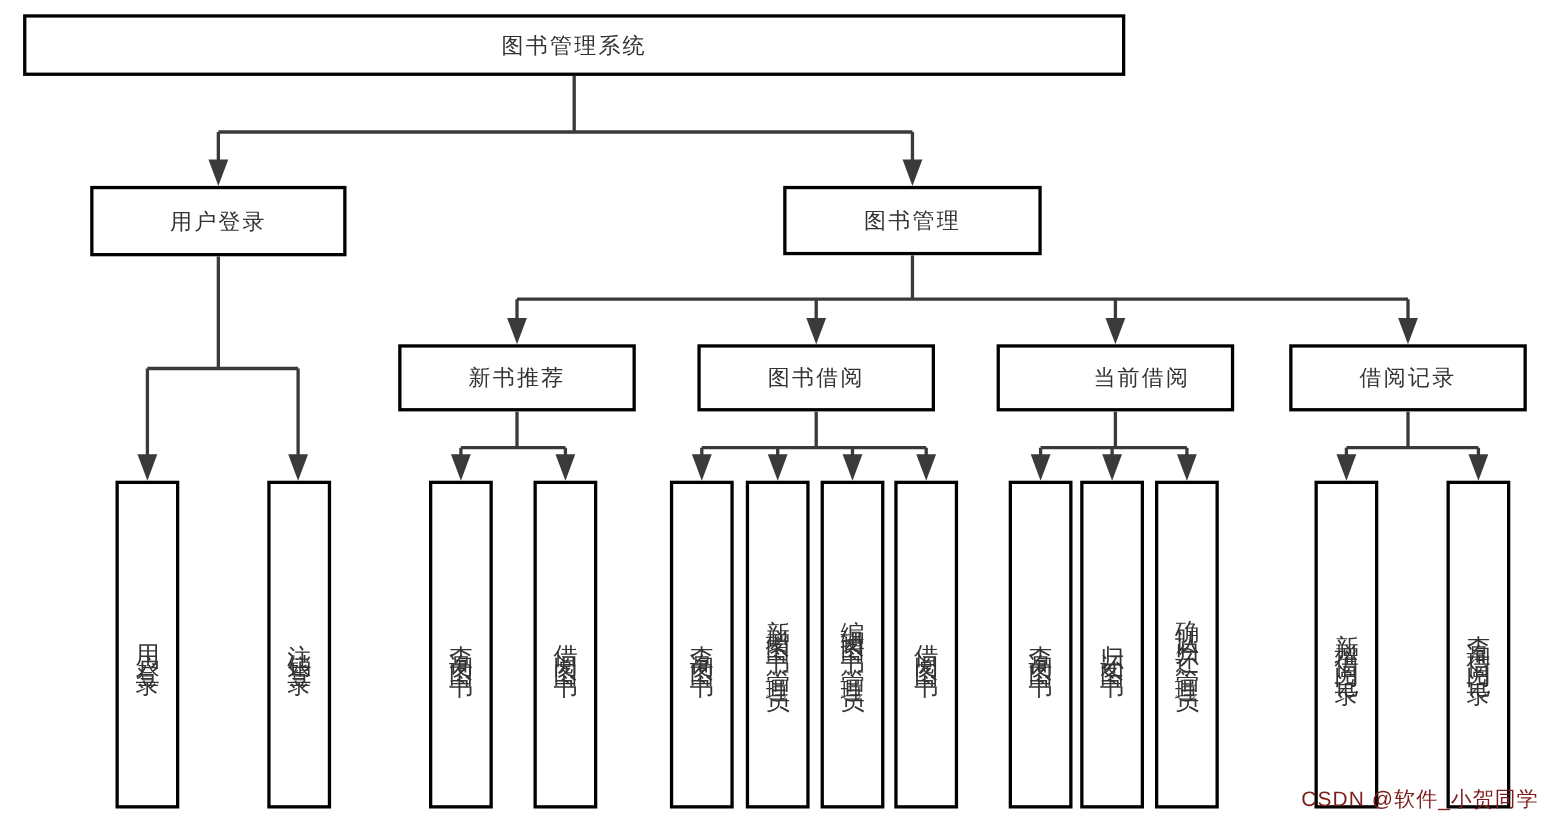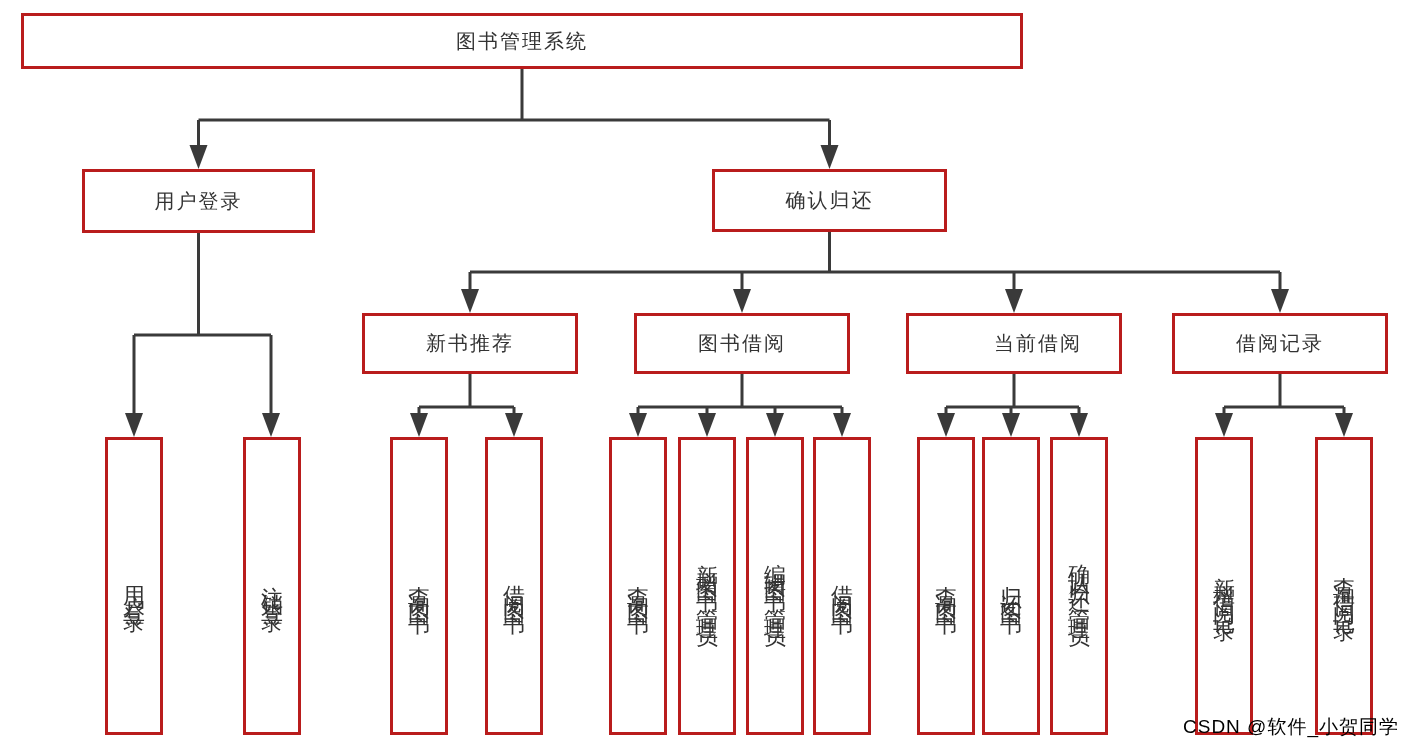--- a/index.html
+++ b/index.html
@@ -18,21 +18,21 @@
   }
   svg.connectors {
     position: absolute;
     left: 0;
     top: 0;
     z-index: 1;
   }
   .node {
     position: absolute;
     box-sizing: border-box;
-    border: 3px solid #b91c1c;
+    border: 3px solid #000000;
     background: #ffffff;
     display: flex;
     align-items: center;
     justify-content: center;
     z-index: 2;
   }
   .h-label {
     font-size: 20px;
     letter-spacing: 2px;
     color: #333333;
@@ -69,21 +69,21 @@
   .leaf-10 { left: 982px; }
   .leaf-11 { left: 1050px; }
   .leaf-12 { left: 1195px; }
   .leaf-13 { left: 1315px; }
   .watermark {
     position: absolute;
     left: 1183px;
     top: 714px;
     font-size: 19px;
     letter-spacing: 1px;
-    color: #000000;
+    color: #7f1d1d;
     z-index: 5;
     white-space: nowrap;
   }
 </style>
 </head>
 <body>
 
 <div class="canvas">
 
   <svg class="connectors" width="1405" height="747" viewBox="0 0 1405 747">
@@ -130,21 +130,21 @@
   </svg>
 
   <div class="node root-box">
     <span class="h-label">图书管理系统</span>
   </div>
 
   <div class="node lvl2-a">
     <span class="h-label">用户登录</span>
   </div>
   <div class="node lvl2-b">
-    <span class="h-label">确认归还</span>
+    <span class="h-label">图书管理</span>
   </div>
 
   <div class="node lvl3 lvl3-b">
     <span class="h-label">图书借阅</span>
   </div>
   <div class="node lvl3 lvl3-a">
     <span class="h-label">新书推荐</span>
   </div>
   <div class="node lvl3 lvl3-c">
     <span class="h-label">当前借阅</span>

